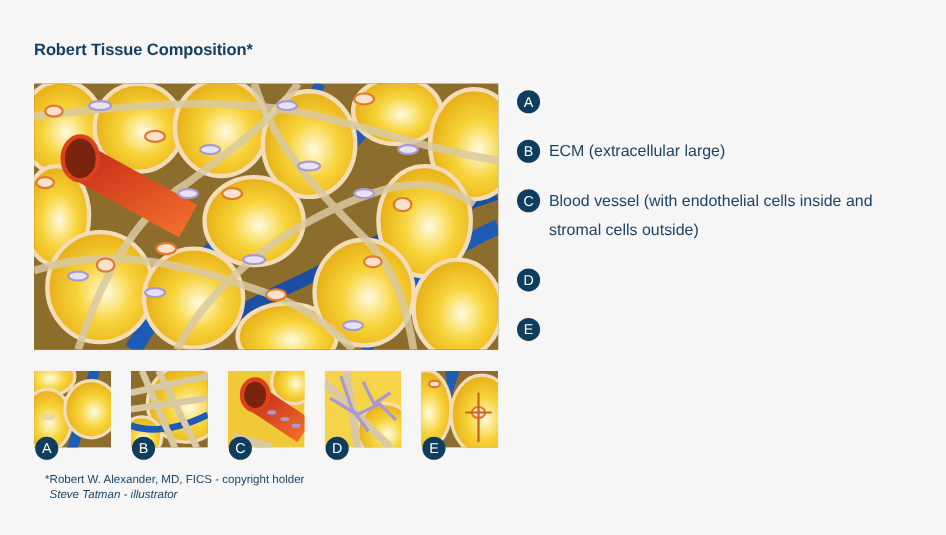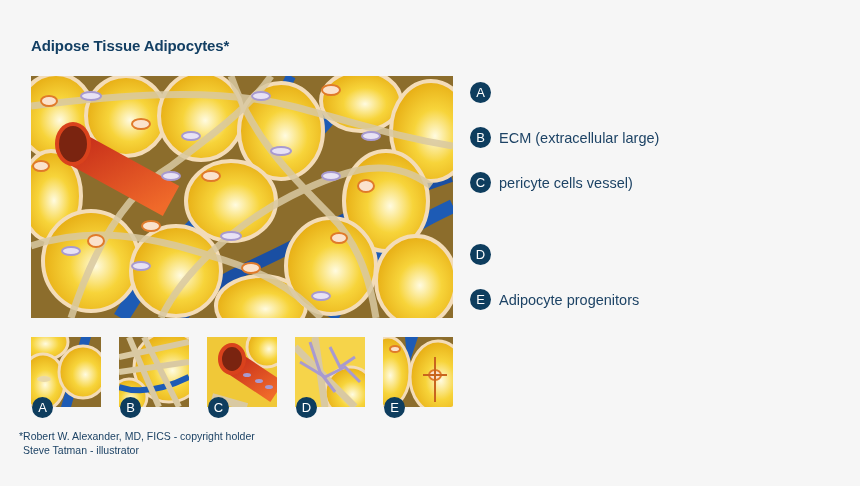--- a/index.html
+++ b/index.html
@@ -49,29 +49,29 @@
   .legend-item.i4 { position: absolute; top: 207px; }
   .thumb {
     position: absolute; top: 337px;
     width: 70px; height: 70px;
   }
   .thumb .thumb-img { width: 70px; height: 70px; overflow: hidden; }
   .thumb .badge {
     position: absolute; left: 1px; top: 60px;
   }
   .caption {
-    position: absolute; left: 19px; top: 429px;
+    position: absolute; left: 41px; top: 429px;
     font-size: 10.5px; color: #1d4365; line-height: 14px;
   }
-  .caption .line2 { padding-left: 4px; }
+  .caption .line2 { padding-left: 4px; font-style: italic; }
 </style>
 </head>
 <body>
 
-<div class="title">Adipose Tissue Adipocytes*</div>
+<div class="title">Robert Tissue Composition*</div>
 
 <div class="main-illustration">
   <svg width="422" height="242" viewBox="0 0 422 242">
     <defs>
       <radialGradient id="fat" cx="55%" cy="55%" r="60%">
         <stop offset="0%" stop-color="#fffbe0"></stop>
         <stop offset="45%" stop-color="#f7d43a"></stop>
         <stop offset="100%" stop-color="#e5a910"></stop>
       </radialGradient>
       <linearGradient id="redv" x1="0" y1="0" x2="1" y2="1">
@@ -146,28 +146,28 @@
 <div class="legend">
   <div class="legend-item i0">
     <div class="badge">A</div>
   </div>
   <div class="legend-item i1">
     <div class="badge">B</div>
     <span>ECM (extracellular large)</span>
   </div>
   <div class="legend-item i2">
     <div class="badge">C</div>
-    <div>pericyte cells vessel)</div>
+    <div>Blood vessel (with endothelial cells inside and</div>
+    <div>stromal cells outside)</div>
   </div>
   <div class="legend-item i3">
     <div class="badge">D</div>
   </div>
   <div class="legend-item i4">
     <div class="badge">E</div>
-    <span>Adipocyte progenitors</span>
   </div>
 </div>
 
 <div class="thumb" style="left:31px">
   <div class="thumb-img">
     <svg width="70" height="70" viewBox="0 0 70 70">
       <rect width="70" height="70" fill="#8c6d2c"></rect>
       <path d="M50 0 L60 0 L40 70 L30 70 Z" fill="#1d5bb5"></path>
       <ellipse cx="12" cy="5" rx="25" ry="18" fill="url(#fat)" stroke="#f3dcb8" stroke-width="3"></ellipse>
       <ellipse cx="12" cy="45" rx="22" ry="28" fill="url(#fat)" stroke="#f3dcb8" stroke-width="3"></ellipse>

